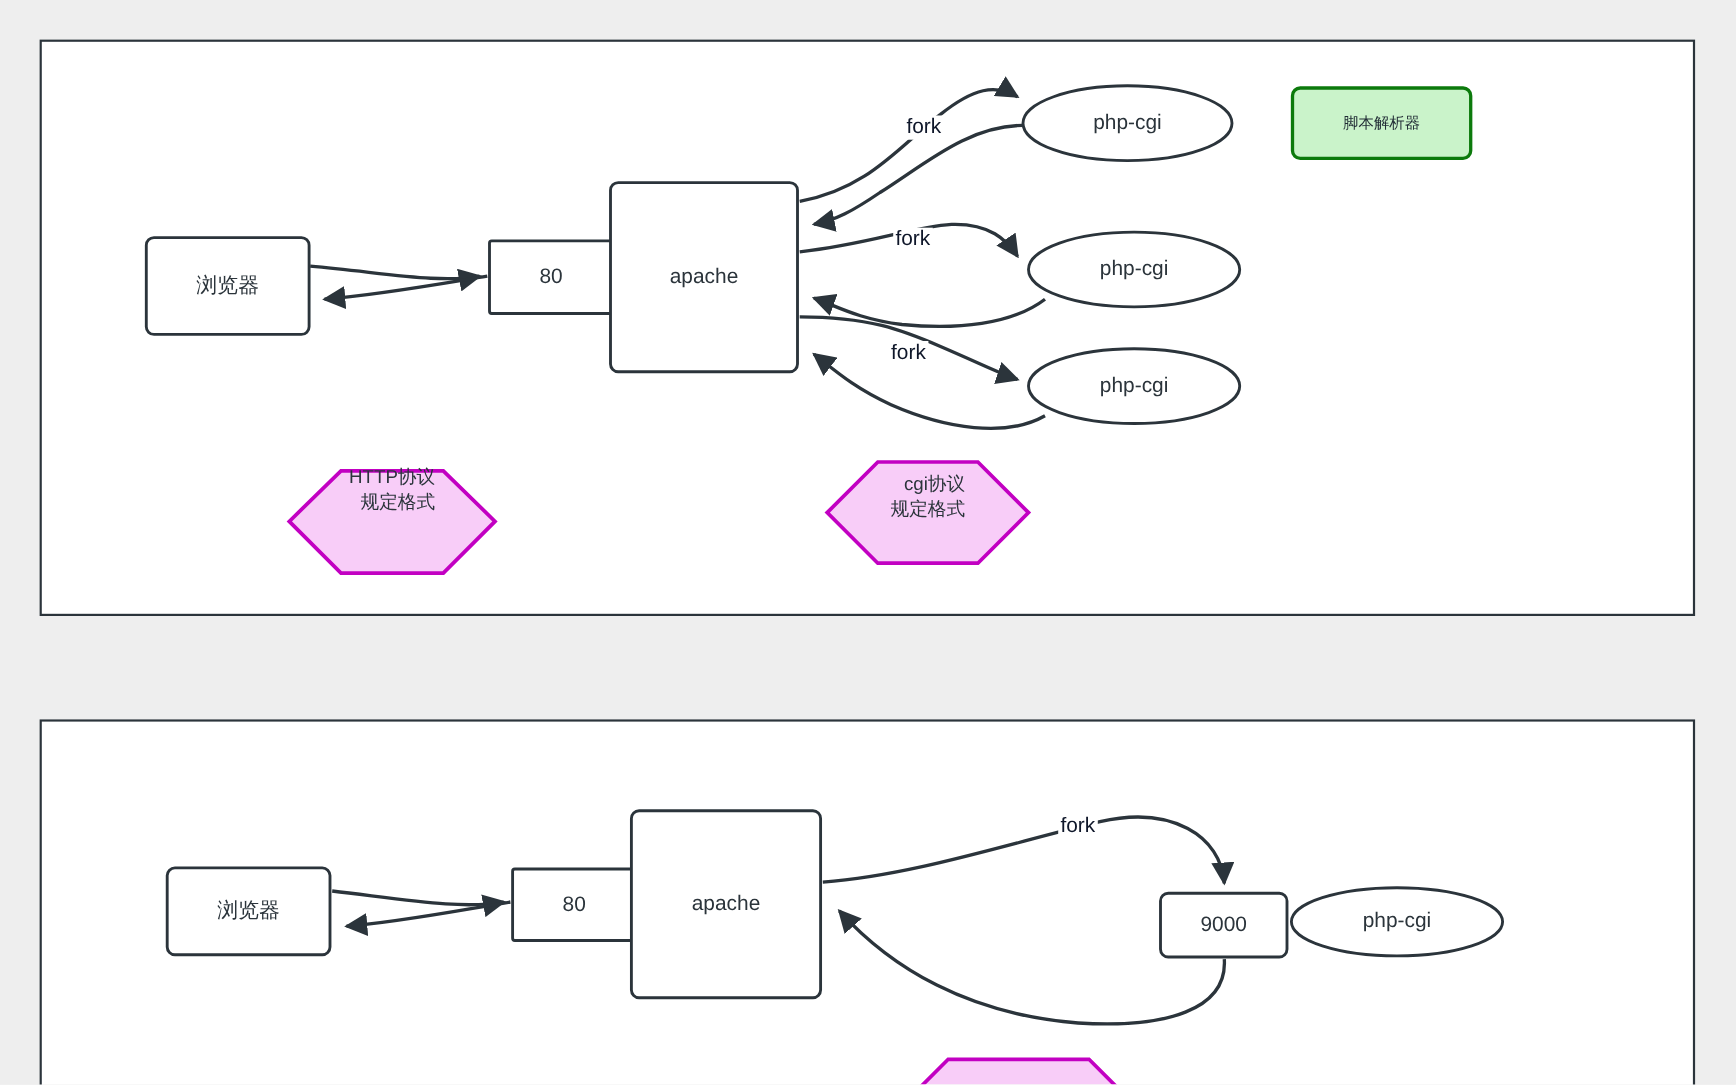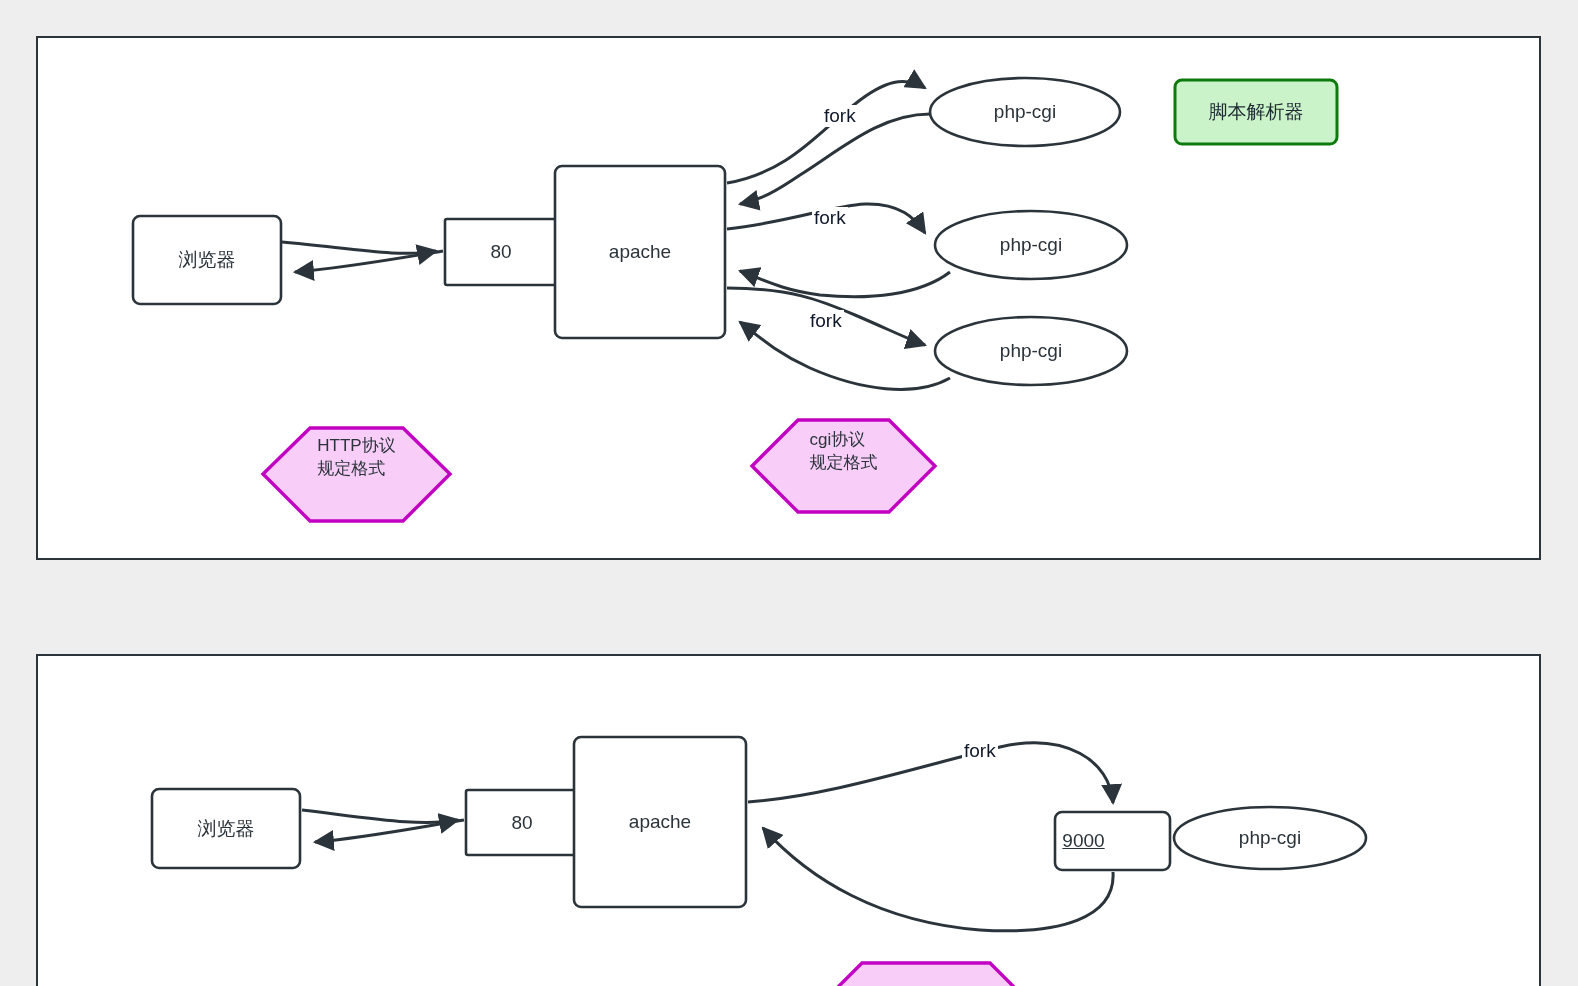--- a/index.html
+++ b/index.html
@@ -33,38 +33,38 @@
     left: 0; top: 0;
     width: 1578px;
     height: 986px;
     pointer-events: none;
   }
   .node-text {
     position: absolute;
     display: flex;
     align-items: center;
     justify-content: center;
-    text-align: left;
+    text-align: right;
     color: #2b343b;
     font-size: 19px;
     line-height: 1.25;
     white-space: pre-line;
     pointer-events: none;
   }
   .edge-label {
     position: absolute;
     color: #0f172a;
     font-size: 19px;
     background: #ffffff;
     padding: 0 2px;
     white-space: nowrap;
     pointer-events: none;
   }
   .hex-text { font-size: 17px; line-height: 1.35; }
-  .green-text { font-size: 19px; color: #1f2a33; }
+  .green-text { font-size: 14px; color: #1f2a33; }
 </style>
 </head>
 <body>
 
 <div id="stage">
 
   <div class="panel" id="panel-1"></div>
   <div class="panel" id="panel-2"></div>
 
   <svg class="svg-layer" viewBox="0 0 1578 986" xmlns="http://www.w3.org/2000/svg">
@@ -123,30 +123,30 @@
   <div class="node-text" style="left:133px; top:216px; width:148px; height:88px;">浏览器</div>
   <div class="node-text" style="left:445px; top:219px; width:112px; height:66px;">80</div>
   <div class="node-text" style="left:555px; top:166px; width:170px; height:172px;">apache</div>
 
   <div class="node-text" style="left:930px; top:78px; width:190px; height:68px;">php-cgi</div>
   <div class="node-text" style="left:935px; top:211px; width:192px; height:68px;">php-cgi</div>
   <div class="node-text" style="left:935px; top:317px; width:192px; height:68px;">php-cgi</div>
 
   <div class="node-text green-text" style="left:1175px; top:80px; width:162px; height:64px;">脚本解析器</div>
 
-  <div class="node-text hex-text" style="left:263px; top:423px; width:187px; height:70px;">HTTP协议
+  <div class="node-text hex-text" style="left:263px; top:411px; width:187px; height:70px;">HTTP协议
 规定格式</div>
   <div class="node-text hex-text" style="left:752px; top:420px; width:183px; height:64px;">cgi协议
 规定格式</div>
 
   <div class="edge-label" style="left:822px; top:105px;">fork</div>
   <div class="edge-label" style="left:812px; top:207px;">fork</div>
   <div class="edge-label" style="left:808px; top:310px;">fork</div>
 
   <div class="node-text" style="left:152px; top:789px; width:148px; height:79px;">浏览器</div>
   <div class="node-text" style="left:466px; top:790px; width:112px; height:65px;">80</div>
   <div class="node-text" style="left:574px; top:737px; width:172px; height:170px;">apache</div>
-  <div class="node-text" style="left:1026px; top:812px; width:115px; height:58px;text-decoration:underline;">9000</div>
+  <div class="node-text" style="left:1055px; top:812px; width:115px; height:58px;">9000</div>
   <div class="node-text" style="left:1174px; top:807px; width:192px; height:62px;">php-cgi</div>
 
   <div class="edge-label" style="left:962px; top:740px;">fork</div>
 
 </div>
 
 </body></html>

